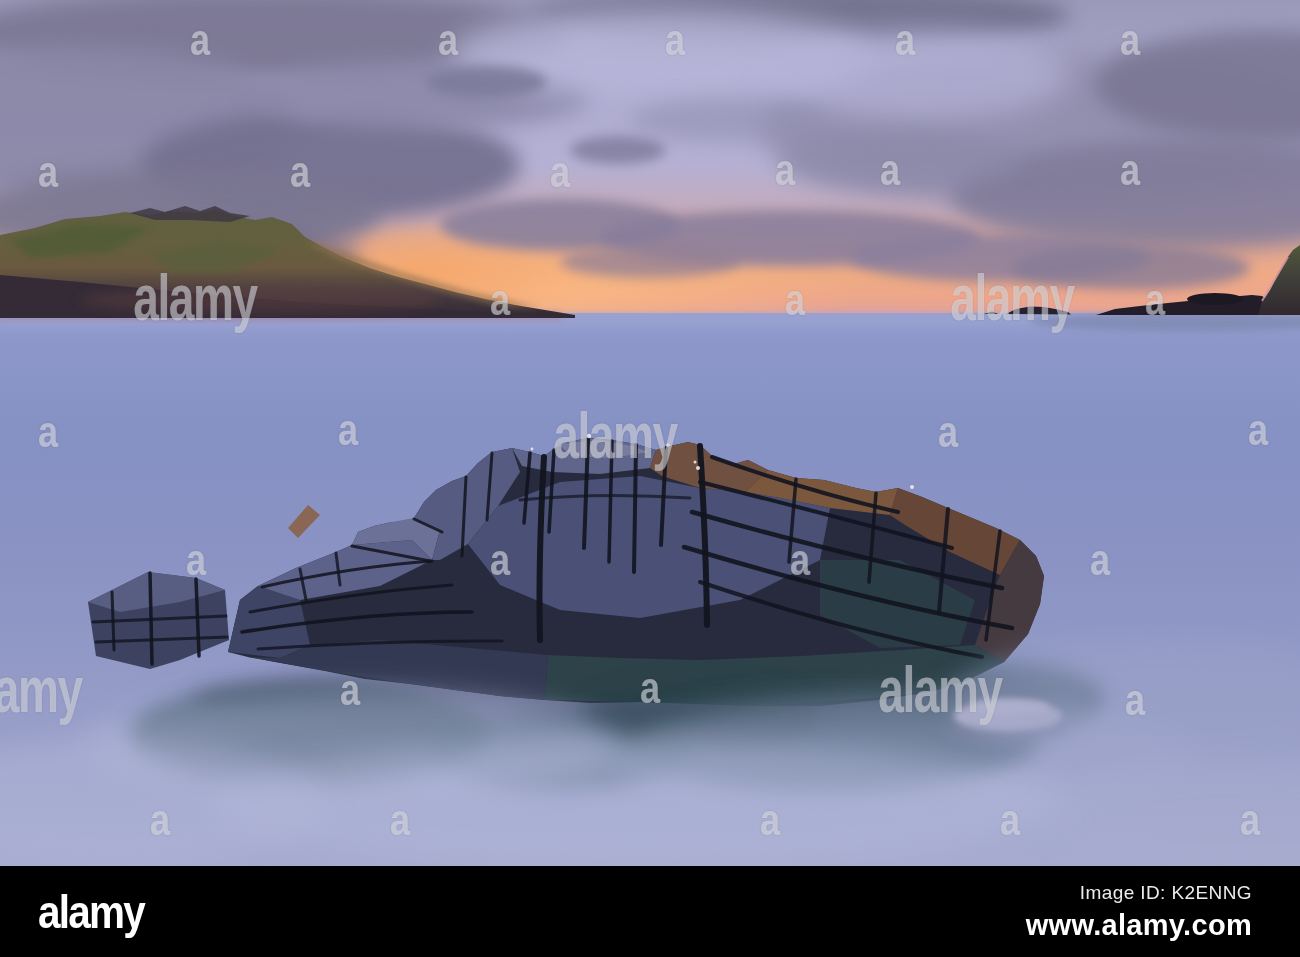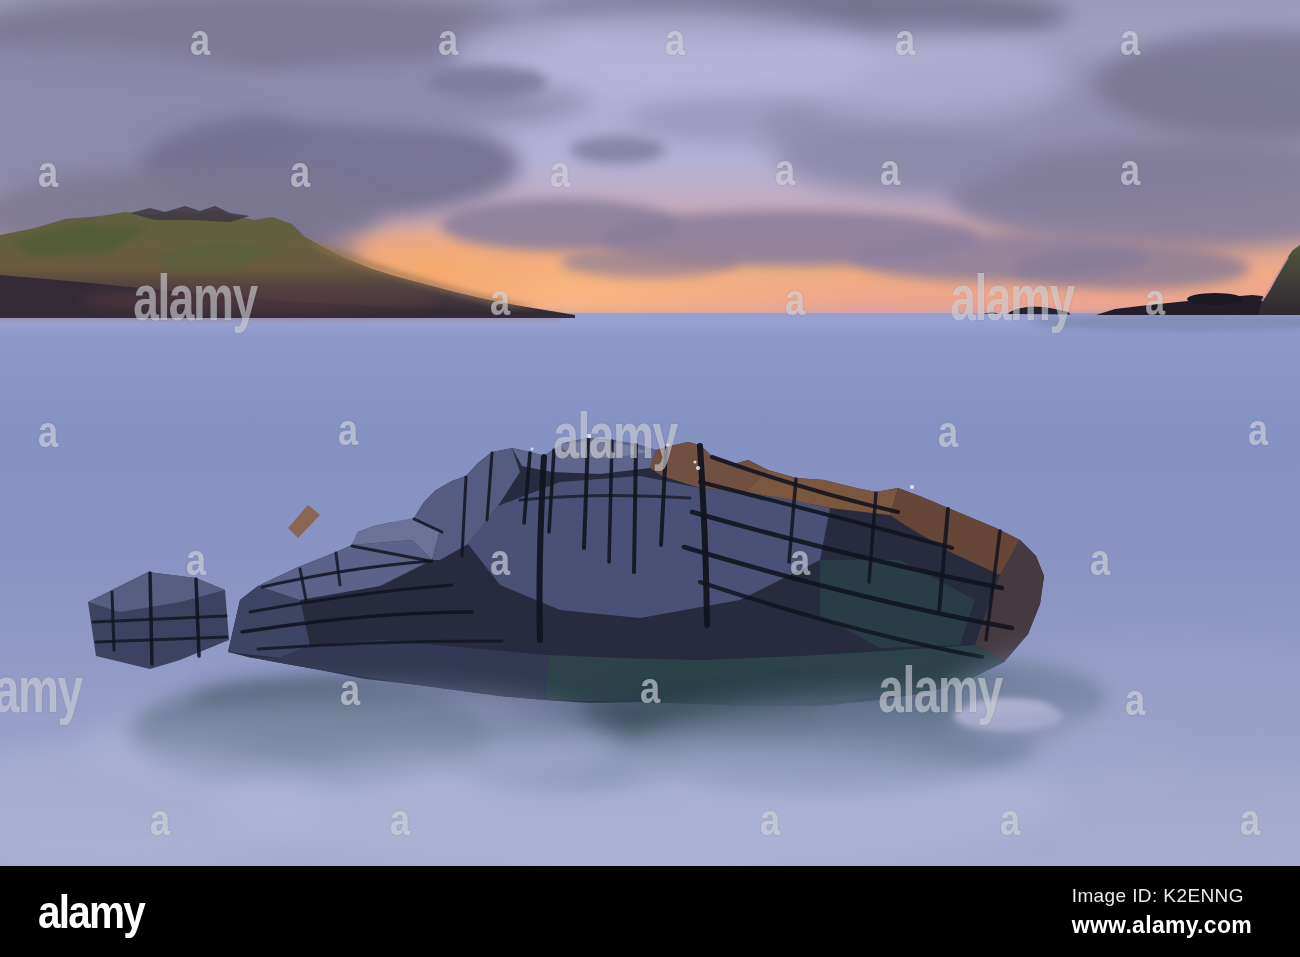--- a/index.html
+++ b/index.html
@@ -11,23 +11,23 @@
   .wm-a{position:absolute;font-weight:bold;font-size:44px;line-height:1;color:rgba(235,236,242,0.55);
         transform:translate(-50%,-50%) scaleX(0.82);text-shadow:0 0 2px rgba(70,70,85,0.25);}
   .wm-logo{position:absolute;font-weight:bold;font-size:64px;line-height:1;letter-spacing:-2px;
         color:rgba(238,239,244,0.5);transform:translate(-50%,-50%) scaleX(0.72);
         text-shadow:0 0 2px rgba(70,70,85,0.25);}
   
   .footer{position:absolute;left:0;top:866px;width:1300px;height:91px;background:#000;
           display:flex;align-items:center;justify-content:space-between;}
   .footer-logo{margin-left:38px;color:#fff;font-weight:bold;font-size:46px;letter-spacing:-2px;
           transform:scaleX(0.88);transform-origin:left center;line-height:1;}
-  .footer-right{margin-right:48px;text-align:left;color:#fff;}
+  .footer-right{margin-right:48px;text-align:right;color:#fff;}
   .image-id{font-size:19px;font-weight:400;color:#ececec;letter-spacing:0.4px;}
-  .website{font-size:23px;font-weight:bold;margin-top:5px;letter-spacing:0.3px;}
+  .website{font-size:29px;font-weight:bold;margin-top:5px;letter-spacing:0.3px;}
 </style>
 </head>
 <body>
 
 <div class="stage">
   <div class="photo">
 
     <svg class="scene" viewBox="0 0 1300 866" preserveAspectRatio="none">
       <defs>
         <linearGradient id="skyGrad" x1="0" y1="0" x2="0" y2="313" gradientUnits="userSpaceOnUse">

